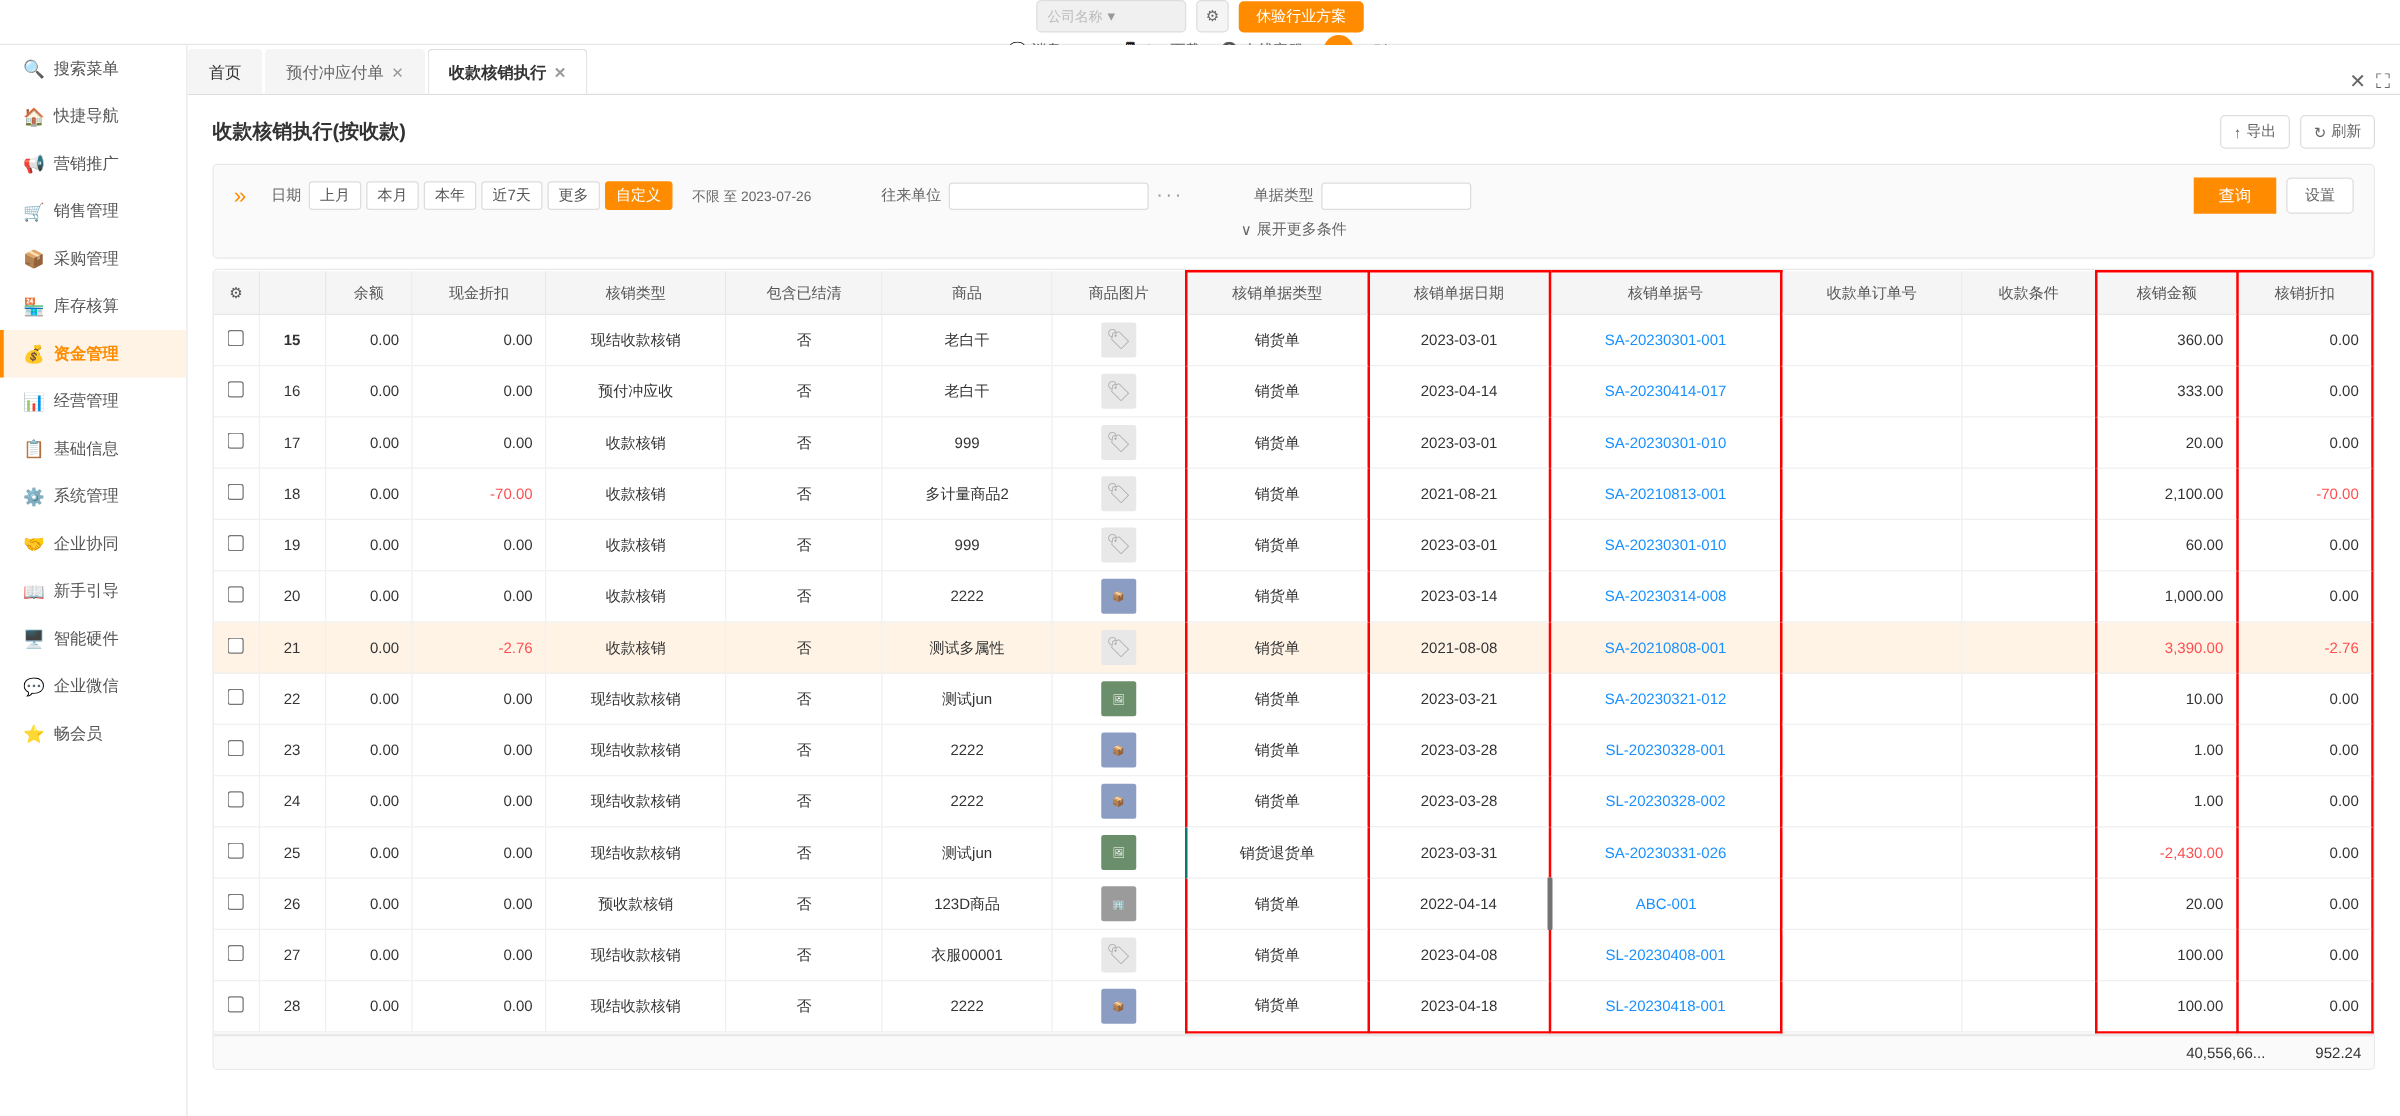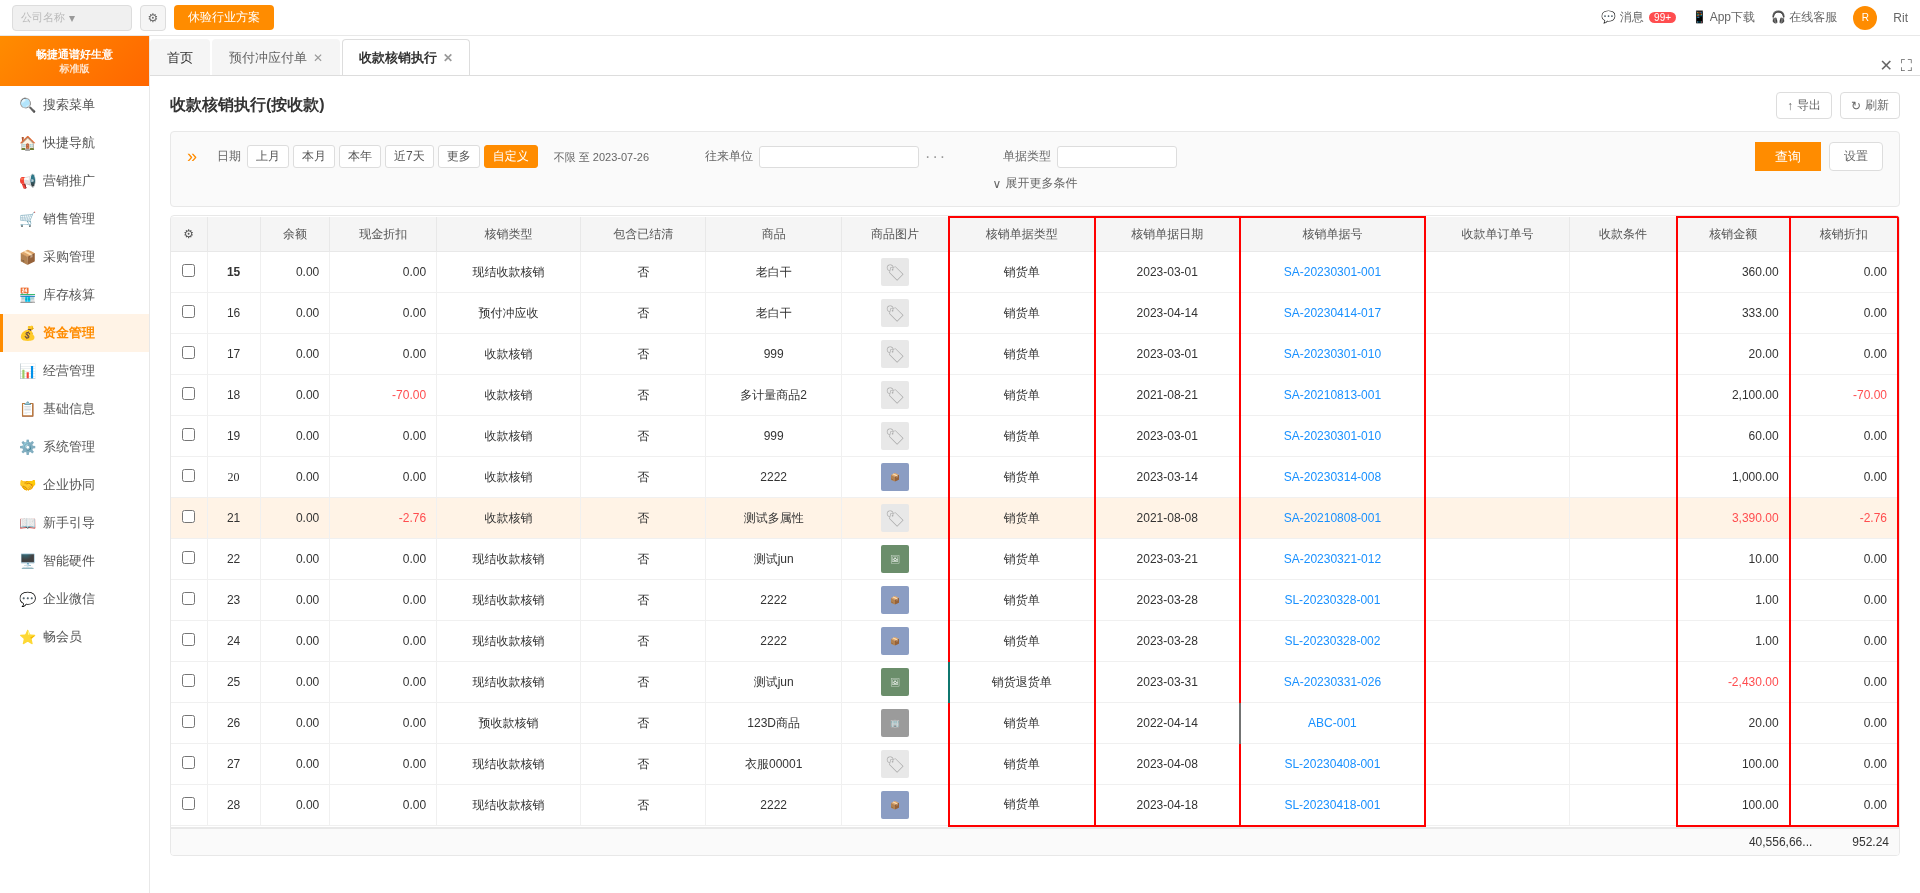--- a/index.html
+++ b/index.html
@@ -7,20 +7,21 @@
 
     
     .top-bar {
       height: 36px;
       background: #fff;
       display: flex;
       align-items: center;
       padding: 0 12px;
       border-bottom: 1px solid #e8e8e8;
       gap: 2px;
+      flex-direction: column;
     }
     .top-bar-left { display: flex; align-items: center; gap: 8px; flex: 1; }
     .company-select {
       background: #f0f0f0;
       border: 1px solid #ddd;
       border-radius: 4px;
       padding: 2px 20px 2px 8px;
       font-size: 12px;
       color: #666;
       position: relative;
@@ -257,24 +258,20 @@
       🎧 <span>在线客服</span>
     </span>
     <span class="user-avatar">R</span>
     <span>Rit</span>
   </div>
 </div>
 
 <div class="layout">
 
   <div class="sidebar">
-    <div class="sidebar-logo">
-      <div style="font-size:11px;font-weight:bold;">畅捷通谱好生意</div>
-      <div style="font-size:10px;opacity:0.8;">标准版</div>
-    </div>
     <div id="sidebar-items-container">
         <div class="sidebar-item">
           <span class="sidebar-icon">🔍</span>
           <span>搜索菜单</span>
         </div>
         <div class="sidebar-item">
           <span class="sidebar-icon">🏠</span>
           <span>快捷导航</span>
         </div>
         <div class="sidebar-item">
@@ -530,21 +527,21 @@
     <td style="border-left:2px solid red;border-right:2px solid red;"><a class="link-text">SA-20230301-010</a></td>
     <td></td>
     <td></td>
     <td style="text-align:right;border-left:2px solid red;border-right:2px solid red;">60.00</td>
     <td style="text-align:right;border-left:2px solid red;border-right:2px solid red;">0.00</td>
   </tr>
                 <tr>
     <td style="text-align:center;">
       <input type="checkbox" style="">
     </td>
-    <td style="text-align:center;font-family:Liberation Serif, serif;">20</td>
+    <td style="text-align:center;">20</td>
     <td style="text-align:right;">0.00</td>
     <td style="text-align:right;">0.00</td>
     <td>收款核销</td>
     <td style="text-align:center;">否</td>
     <td>2222</td>
     <td style="text-align:center;"><div class="img-thumb has-img" style="background:#8B9DC3;">
                       <span style="color:#fff;font-size:8px;">📦</span>
                     </div></td>
     <td style="border-left:2px solid red;border-right:2px solid red;">销货单</td>
     <td style="border-left:2px solid red;border-right:2px solid red;">2023-03-14</td>
@@ -666,21 +663,21 @@
     <td style="text-align:center;">26</td>
     <td style="text-align:right;">0.00</td>
     <td style="text-align:right;">0.00</td>
     <td>预收款核销</td>
     <td style="text-align:center;">否</td>
     <td>123D商品</td>
     <td style="text-align:center;"><div class="img-thumb has-img" style="background:#9B9B9B;">
                       <span style="color:#fff;font-size:8px;">🏢</span>
                     </div></td>
     <td style="border-left:2px solid red;border-right:2px solid red;">销货单</td>
-    <td style="border-left:2px solid red;border-right:2px solid #737373;margin-top:18px;">2022-04-14</td>
+    <td style="border-left:2px solid red;border-right:4px solid #737373;margin-top:18px;">2022-04-14</td>
     <td style="border-left:2px solid red;border-right:2px solid red;"><a class="link-text">ABC-001</a></td>
     <td></td>
     <td></td>
     <td style="text-align:right;border-left:2px solid red;border-right:2px solid red;">20.00</td>
     <td style="text-align:right;border-left:2px solid red;border-right:2px solid red;">0.00</td>
   </tr>
                 <tr>
     <td style="text-align:center;">
       <input type="checkbox" style="">
     </td>

